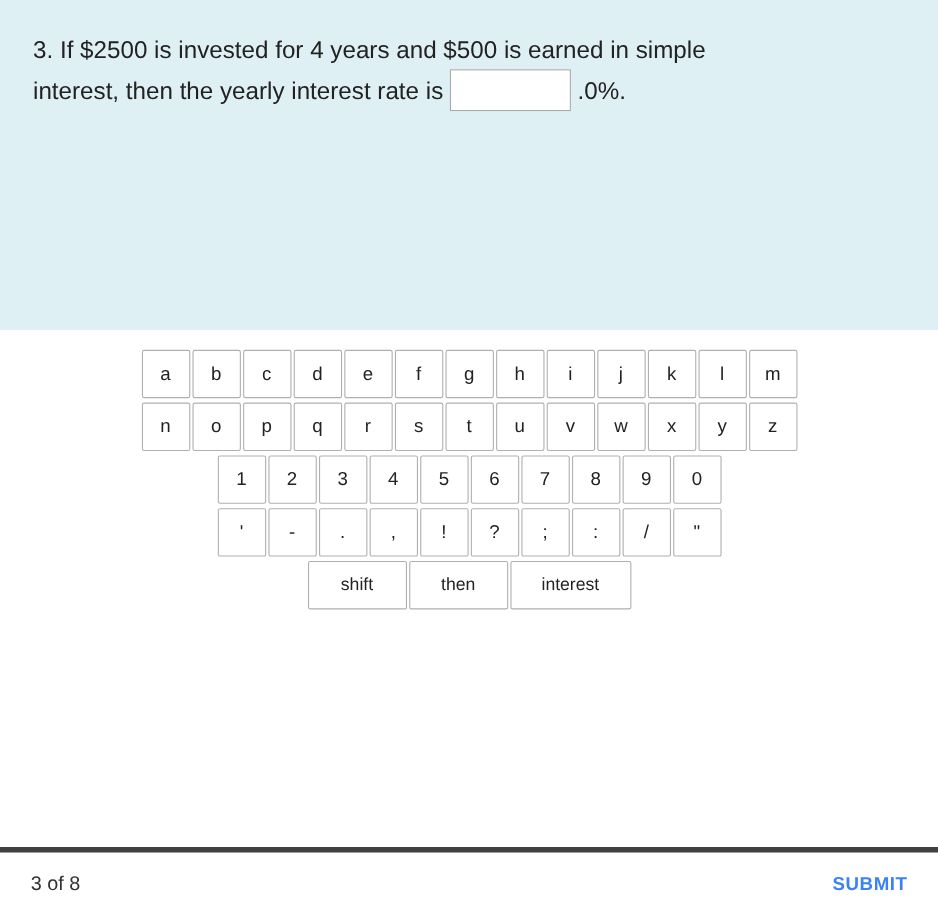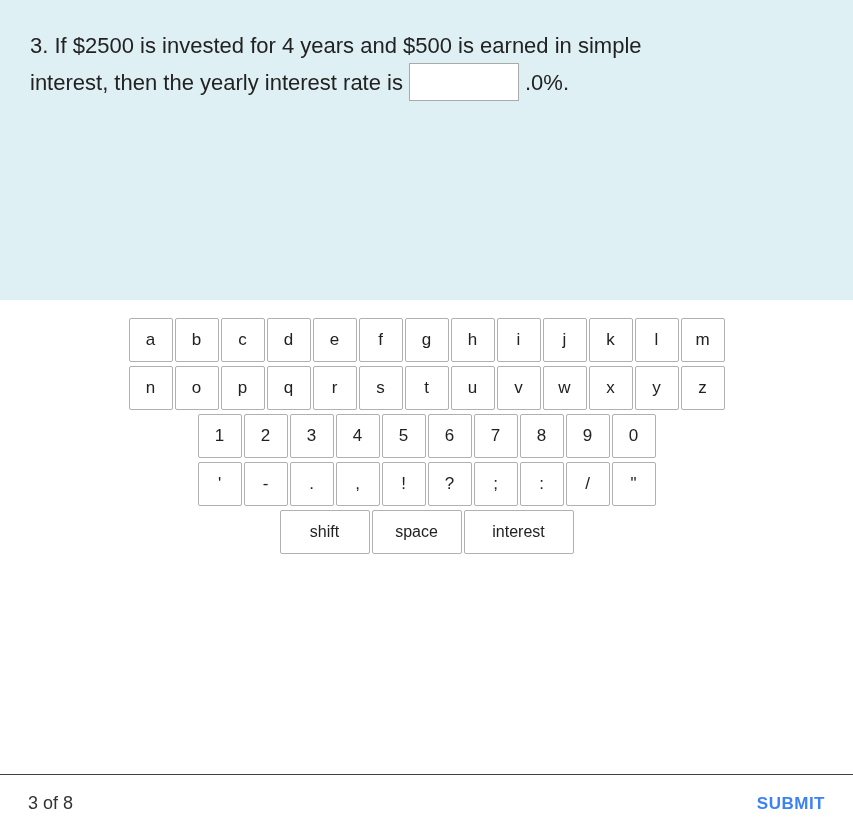--- a/index.html
+++ b/index.html
@@ -101,21 +101,21 @@
     }
 
     
     .footer {
       display: flex;
       flex-direction: row;
       align-items: center;
       justify-content: space-between;
       padding: 18px 28px;
       background: #fff;
-      border-top: 1px solid #404040;
+      border-top: 5px solid #404040;
     }
 
     .page-indicator {
       font-size: 18px;
       color: #333;
     }
 
     .submit-btn {
       font-size: 17px;
       font-weight: bold;
@@ -198,21 +198,21 @@
     <div class="key">!</div>
     <div class="key">?</div>
     <div class="key">;</div>
     <div class="key">:</div>
     <div class="key">/</div>
     <div class="key">"</div>
   </div>
 
   <div class="keyboard-row">
     <div class="key wide">shift</div>
-    <div class="key wide">space</div>
+    <div class="key wide">then</div>
     <div class="key wide medium-wide">interest</div>
   </div>
 
 </div>
 
 <div class="footer">
   <span class="page-indicator">3 of 8</span>
   <button class="submit-btn">SUBMIT</button>
 </div>
 

